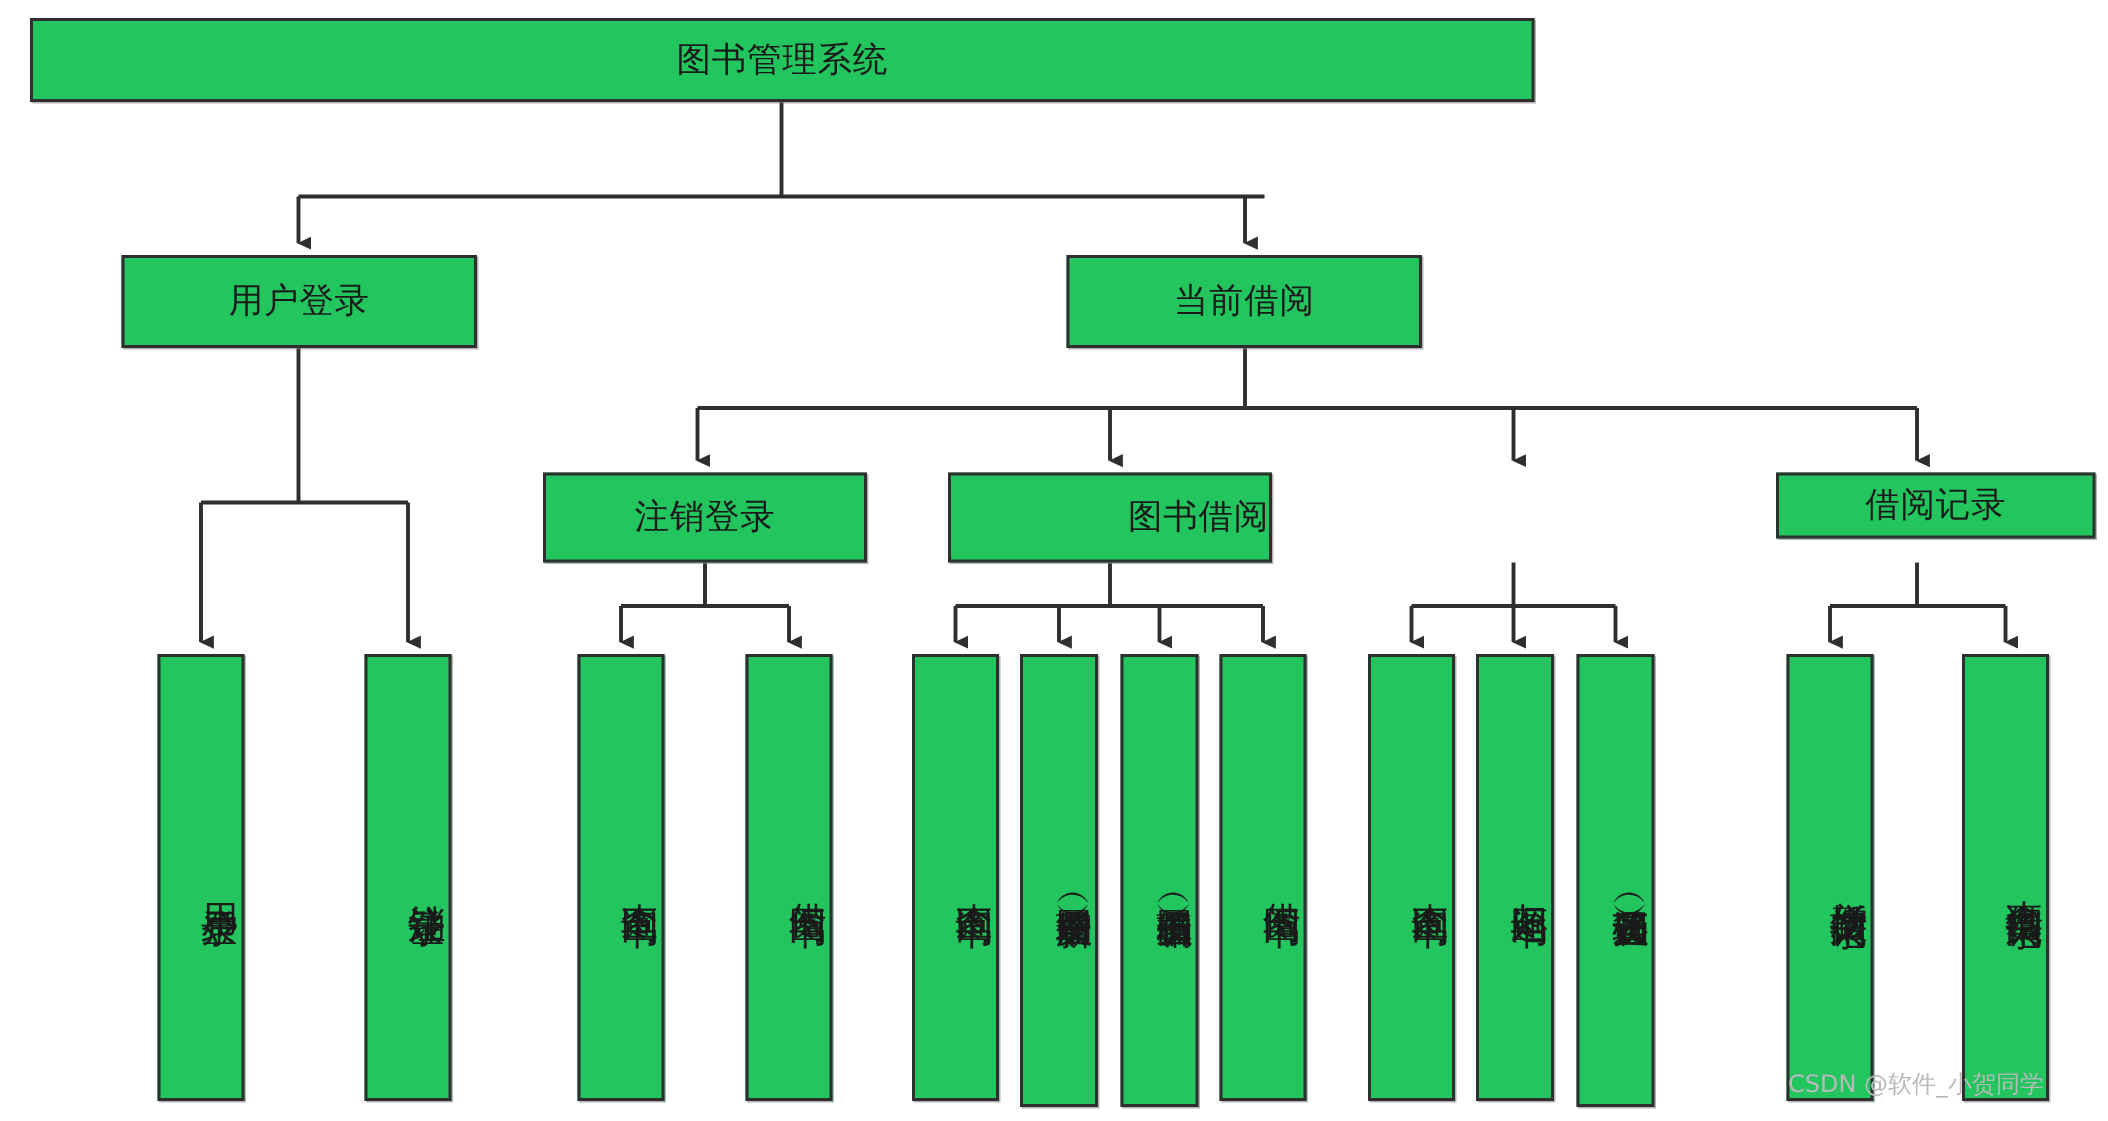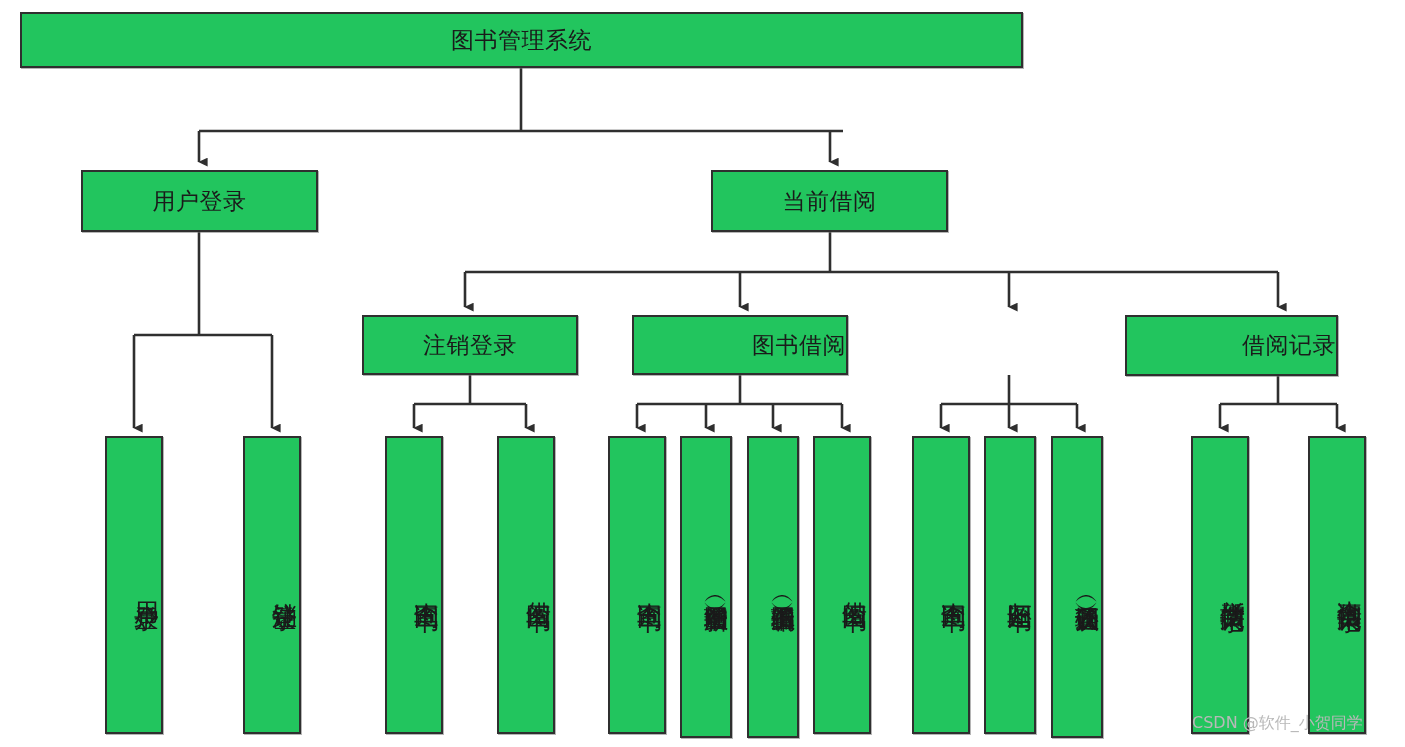--- a/index.html
+++ b/index.html
@@ -140,21 +140,21 @@
 
   <div class="node node-h" style="left:362px; top:315px; width:216px; height:60px;">
     <span>注销登录</span>
   </div>
 
   <div class="node node-h" style="left:632px; top:315px; width:216px; height:60px;justify-content:flex-end;">
     <span>图书借阅</span>
   </div>
 
 
-  <div class="node node-h" style="left:1125px; top:315px; width:213px; height:61px;justify-content:flex-end;">
+  <div class="node node-h" style="left:1184px; top:315px; width:213px; height:44px;">
     <span>借阅记录</span>
   </div>
 
   <div class="node node-v" style="left:105px; top:436px; width:58px; height:298px;">
     <span>用户登录</span>
   </div>
 
   <div class="node node-v" style="left:243px; top:436px; width:58px; height:298px;">
     <span>注销登录</span>
   </div>

